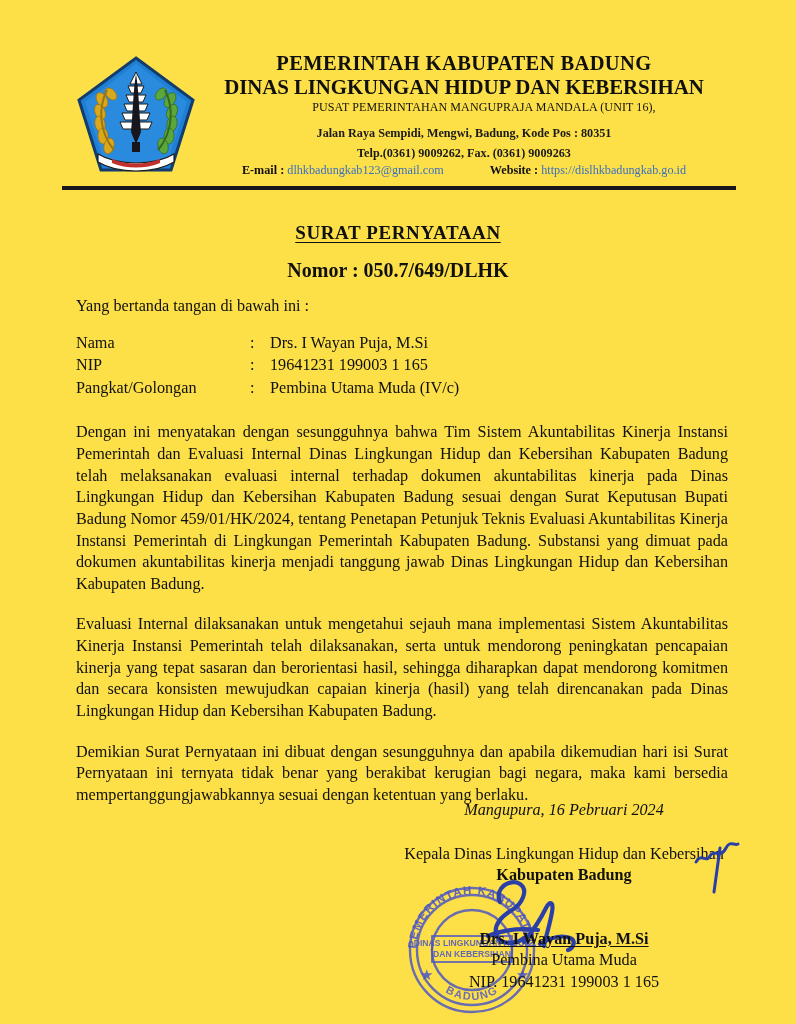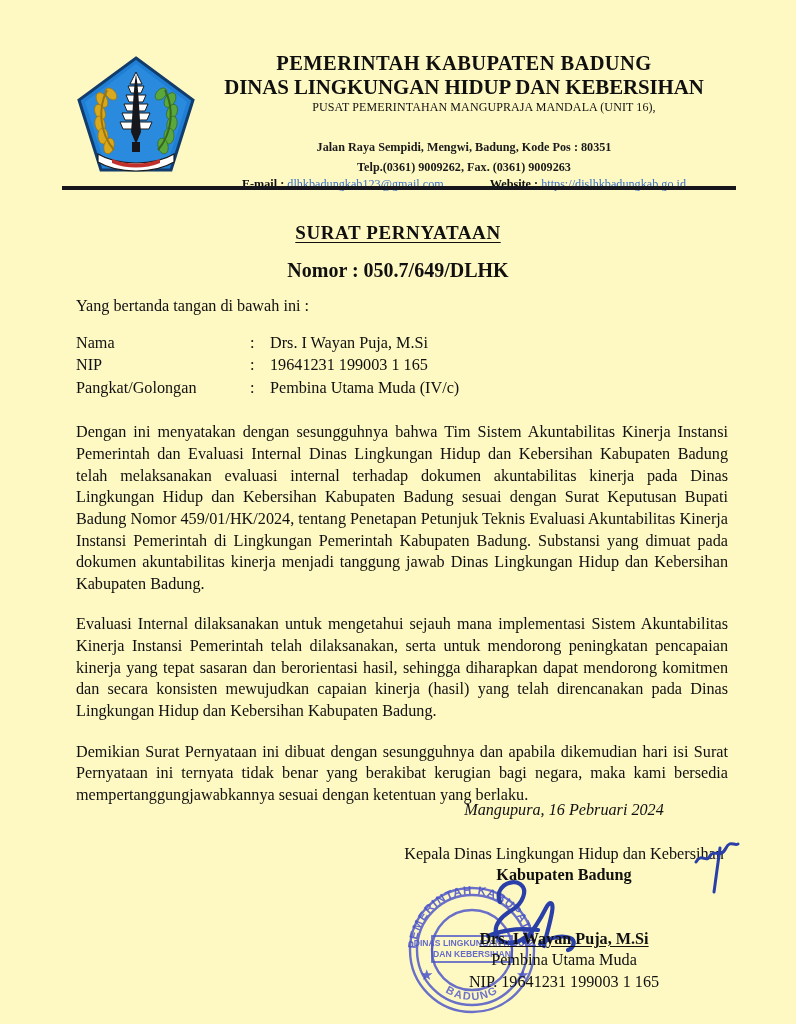--- a/index.html
+++ b/index.html
@@ -4,21 +4,21 @@
 <style>
   html, body {
     margin: 0;
     padding: 0;
     background: #ffffff;
   }
   .page {
     position: relative;
     width: 796px;
     height: 1024px;
-    background: #fef9c3;
+    background: #fde047;
     overflow: hidden;
     font-family: "Liberation Serif", "DejaVu Serif", serif;
     color: #101010;
   }
 
   
   .letterhead {
     position: absolute;
     left: 0; right: 0;
     top: 52px;
@@ -56,38 +56,37 @@
   }
   .head-line3 {
     font-size: 12px;
     font-weight: normal;
     letter-spacing: 0.1px;
     line-height: 1.3;
     white-space: nowrap;
     padding-left: 40px;
   }
   .head-addr {
-    margin-top: 24px;
+    margin-top: 10px;
     font-size: 12.2px;
     font-weight: bold;
     line-height: 1.33;
     color: #1a1a1a;
   }
   .head-contact {
     margin-top: 1px;
     font-size: 12.2px;
     font-weight: bold;
     display: flex;
     justify-content: center;
     gap: 46px;
   }
   .link {
     color: #3a6fc4;
     font-weight: normal;
-    text-decoration: underline;
     text-underline-offset: 1px;
   }
   .label-b { font-weight: bold; }
 
   .rule {
     position: absolute;
     left: 62px;
     right: 60px;
     top: 186px;
     height: 4px;

